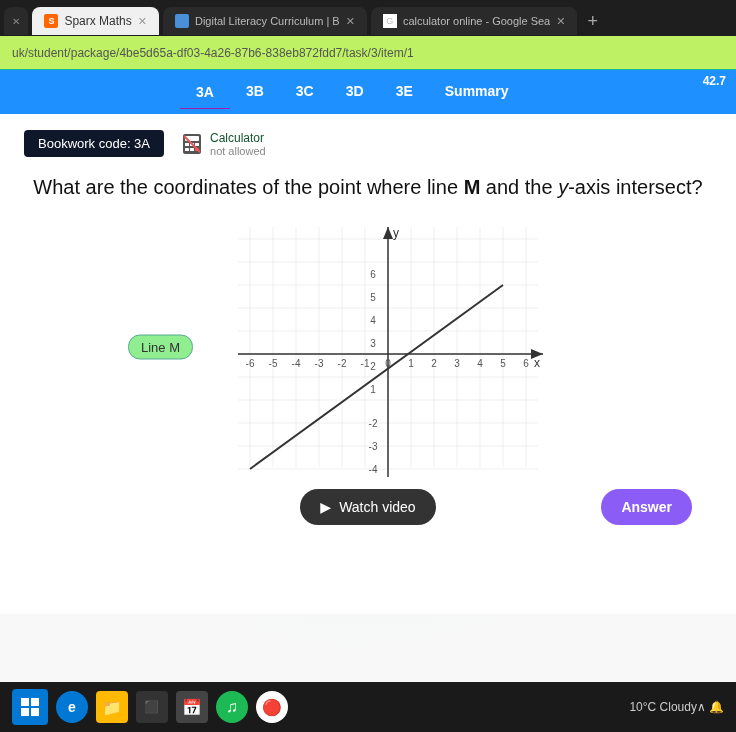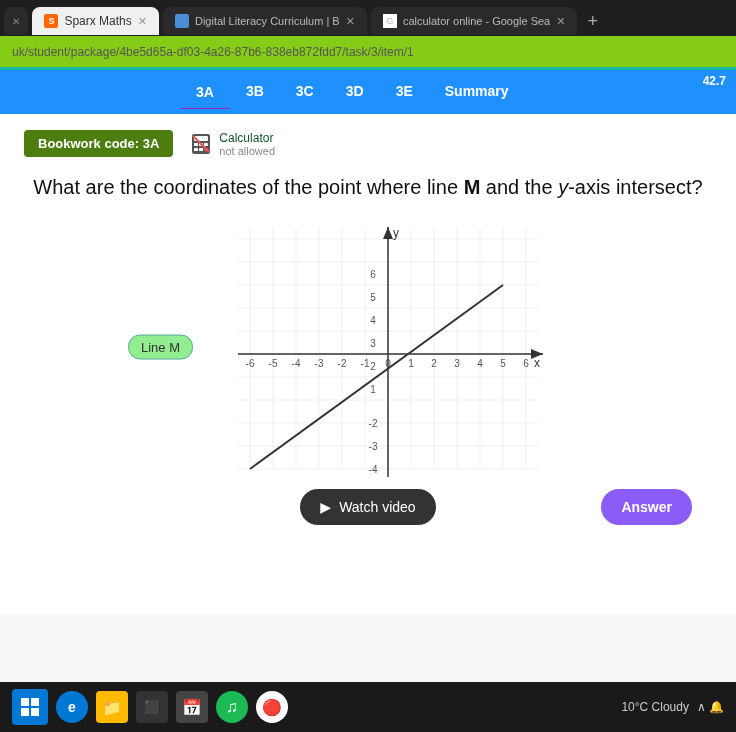--- a/index.html
+++ b/index.html
@@ -9,39 +9,39 @@
     .browser-chrome { background: #2d2d2d; width: 100%; }
     .tab-bar { display: flex; align-items: center; background: #1e1e1e; padding: 6px 0 0 0; height: 36px; }
     .tab { display: flex; align-items: center; background: #2d2d2d; border-radius: 8px 8px 0 0; padding: 4px 12px; font-size: 12px; color: #ccc; margin-left: 4px; height: 28px; gap: 6px; }
     .tab.active { background: #f0f0f0; color: #333; }
     .tab .tab-close { color: #999; font-size: 11px; cursor: pointer; }
     .tab-favicon { width: 14px; height: 14px; display: inline-block; }
     .tab-favicon.sparx { background: #ff6600; border-radius: 2px; display: flex; align-items: center; justify-content: center; color: white; font-size: 9px; font-weight: bold; }
     .tab-favicon.digital { background: #4a90d9; border-radius: 2px; }
     .tab-new { color: #ccc; padding: 4px 8px; font-size: 16px; cursor: pointer; }
     
-    .address-bar { background: #84cc16; height: 34px; display: flex; align-items: center; padding: 0 12px; font-size: 12px; color: #333; border-bottom: 3px solid #14b8a6; }
+    .address-bar { background: #bef264; height: 34px; display: flex; align-items: center; padding: 0 12px; font-size: 12px; color: #333; border-bottom: 1px solid #14b8a6; }
 
     
     .page-content { background: #f8f8f8; width: 100%; height: calc(732px - 70px - 50px); overflow-y: auto; position: relative; }
 
     
     .tabs-nav { background: #1e90ff; display: flex; align-items: center; padding: 0 180px; height: 44px; }
     .nav-tab { color: white; padding: 8px 16px; font-size: 14px; font-weight: bold; cursor: pointer; border-bottom: 3px solid transparent; }
     .nav-tab.active { border-bottom: 1px solid #a21caf; }
 
     
     .score-badge { position: absolute; right: 0; top: 0; background: #1e90ff; color: white; padding: 4px 10px; font-size: 12px; font-weight: bold; }
 
     
     .content-area { background: white; margin: 0; padding: 16px 24px; min-height: 500px; position: relative; }
 
     
     .bookwork-bar { display: flex; align-items: center; gap: 16px; margin-bottom: 16px; }
-    .bookwork-badge { background: #4d7c0f; color: white; padding: 6px 14px; border-radius: 4px; font-size: 13px; font-weight: bold; }
+    .bookwork-badge { background: #0f172a; color: white; padding: 6px 14px; border-radius: 4px; font-size: 13px; font-weight: normal; }
     .calc-status { display: flex; align-items: center; gap: 6px; font-size: 12px; color: #555; }
 
     
     .question-text { font-size: 20px; color: #111; margin-bottom: 16px; text-align: center; line-height: 1.4; }
     .question-text em { font-style: italic; }
 
     
     .graph-container { display: flex; align-items: center; justify-content: center; position: relative; margin: 10px auto; }
     .line-m-label { background: #90ee90; border: 1px solid #5a9; border-radius: 12px; padding: 4px 10px; font-size: 13px; color: #333; position: absolute; left: 50px; top: 50%; transform: translateY(-50%); text-align: right; }
 
@@ -50,21 +50,21 @@
 
     
     .bottom-bar { display: flex; align-items: center; justify-content: center; padding: 12px; background: white; position: relative; }
     .watch-video-btn { background: #333; color: white; border: none; border-radius: 20px; padding: 10px 20px; font-size: 14px; cursor: pointer; display: flex; align-items: center; gap: 8px; }
     .answer-btn { background: #8b5cf6; color: white; border: none; border-radius: 20px; padding: 10px 20px; font-size: 14px; font-weight: bold; cursor: pointer; position: absolute; right: 20px; }
 
     
     .taskbar { background: #1a1a1a; height: 50px; display: flex; align-items: center; justify-content: space-between; padding: 0 12px; }
     .taskbar-left { display: flex; align-items: center; gap: 8px; }
     .taskbar-icon { width: 32px; height: 32px; border-radius: 4px; display: flex; align-items: center; justify-content: center; }
-    .taskbar-right { display: flex; align-items: center; gap: 8px; color: white; font-size: 12px; }
+    .taskbar-right { display: flex; align-items: center; color: white; font-size: 12px; }
     
     
     .page-bg { position: absolute; top: 0; left: 0; width: 100%; height: 100%; opacity: 0.05; background: radial-gradient(circle at 50% 40%, #88ccff 0%, transparent 70%); pointer-events: none; }
 
     .tabs-wrapper { position: relative; }
   </style>
 </head>
 <body>
 
 <div class="browser-chrome">

